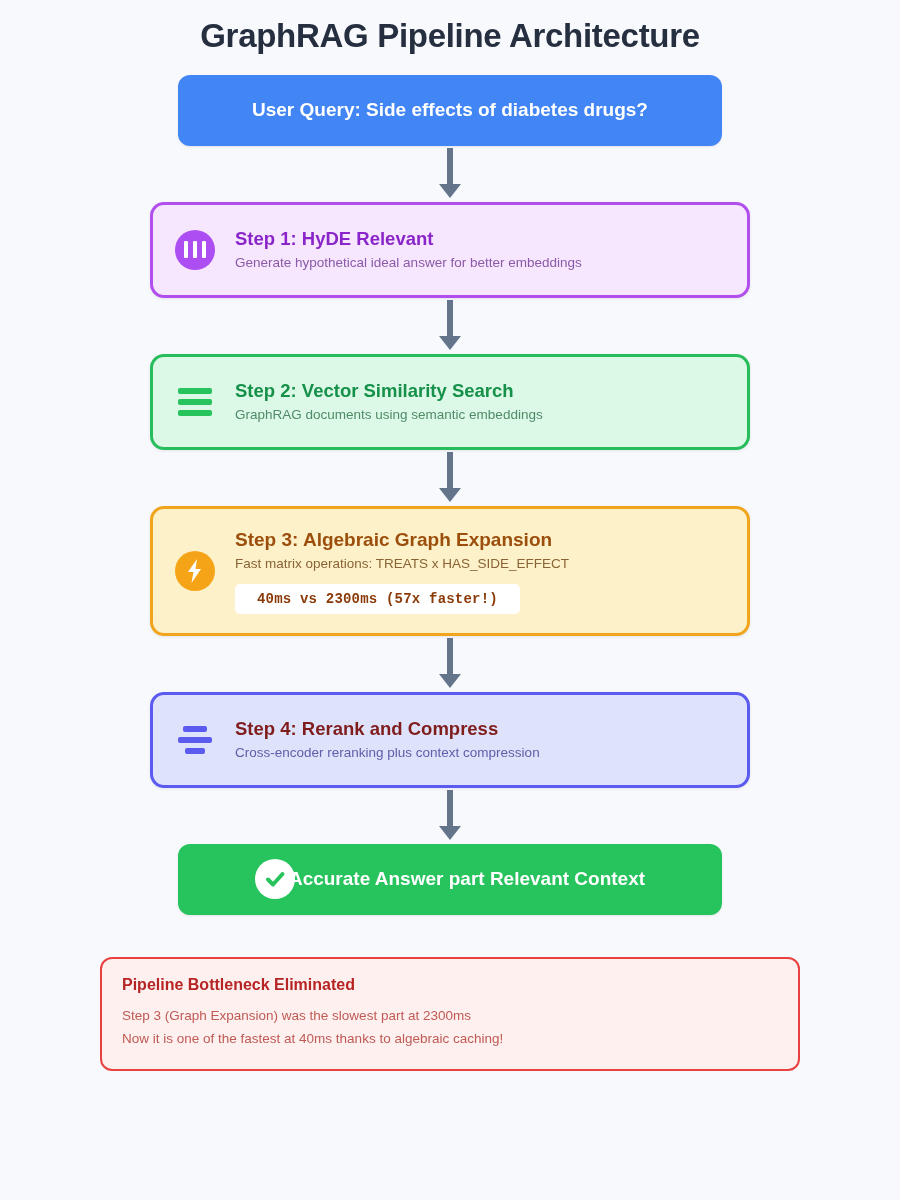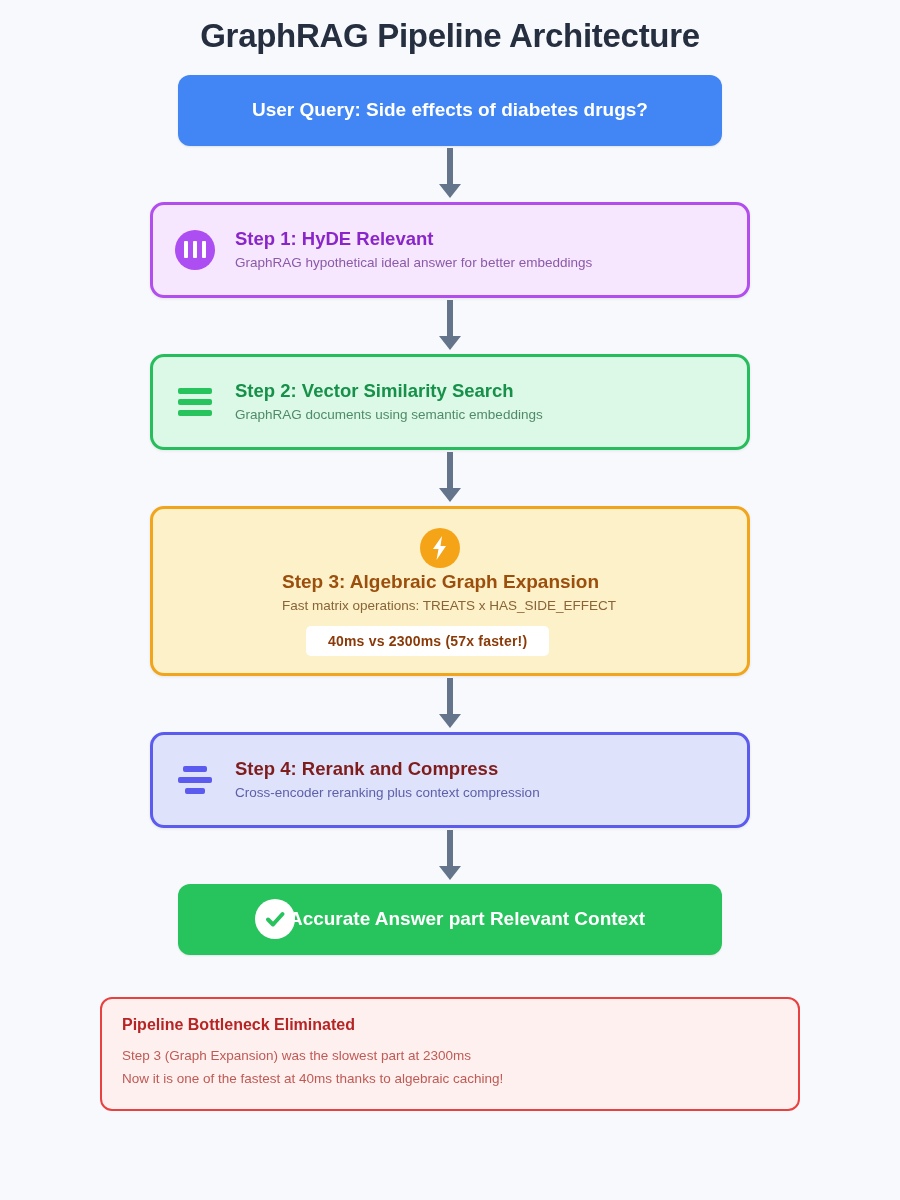--- a/index.html
+++ b/index.html
@@ -115,41 +115,40 @@
 
   
   .card.purple { background: #f6e6fe; border-color: #b24dee; min-height: 96px; }
   .card.purple .step-title { color: #8a26c9; }
   .card.purple .step-desc  { color: #8b5aa8; }
 
   .card.green  { background: #dcf8e6; border-color: #27bd5d; min-height: 96px; }
   .card.green .step-title { color: #16914a; }
   .card.green .step-desc  { color: #4f8b68; }
 
-  .card.amber  { background: #fcf1c9; border-color: #f0a51d; min-height: 130px; align-items: center; flex-direction: column; }
+  .card.amber  { background: #fcf1c9; border-color: #f0a51d; min-height: 130px; align-items: center; }
   .card.amber .step-title { color: #9c4e0c; font-size: 19px; }
   .card.amber .step-desc  { color: #8a6436; }
 
   .card.indigo { background: #dfe2fb; border-color: #5b5bef; min-height: 96px; }
   .card.indigo .step-title { color: #7f1d1d; }
   .card.indigo .step-desc  { color: #5d5fa8; }
 
   
   .metric-chip {
     display: inline-block;
     margin-top: 10px;
     background: #ffffff;
     border-radius: 5px;
     padding: 7px 22px;
-    font-family: Liberation Sans, sans-serif;
+    font-family: Liberation Mono, monospace;
     font-size: 14px;
     font-weight: bold;
     color: #8a3a08;
     letter-spacing: 0.2px;
-    margin-left: 24px;
   }
 
   
   .circle-icon {
     width: 40px; height: 40px;
     border-radius: 50%;
     display: flex;
     align-items: center;
     justify-content: center;
   }
@@ -215,21 +214,21 @@
         <span class="circle-icon purple-c">
           <span class="vbars">
               <i></i>
               <i></i>
               <i></i>
             </span>
         </span>
       </div>
       <div class="body">
         <div class="step-title">Step 1: HyDE Relevant</div>
-        <div class="step-desc">GraphRAG hypothetical ideal answer for better embeddings</div>
+        <div class="step-desc">Generate hypothetical ideal answer for better embeddings</div>
       </div>
     </div>
 
     <div class="arrow">
       <svg width="26" height="52" viewBox="0 0 26 52">
         <rect x="10" y="0" width="6" height="38" fill="#64748b"></rect>
         <polygon points="2,36 24,36 13,50" fill="#64748b"></polygon>
       </svg>
     </div>
 

